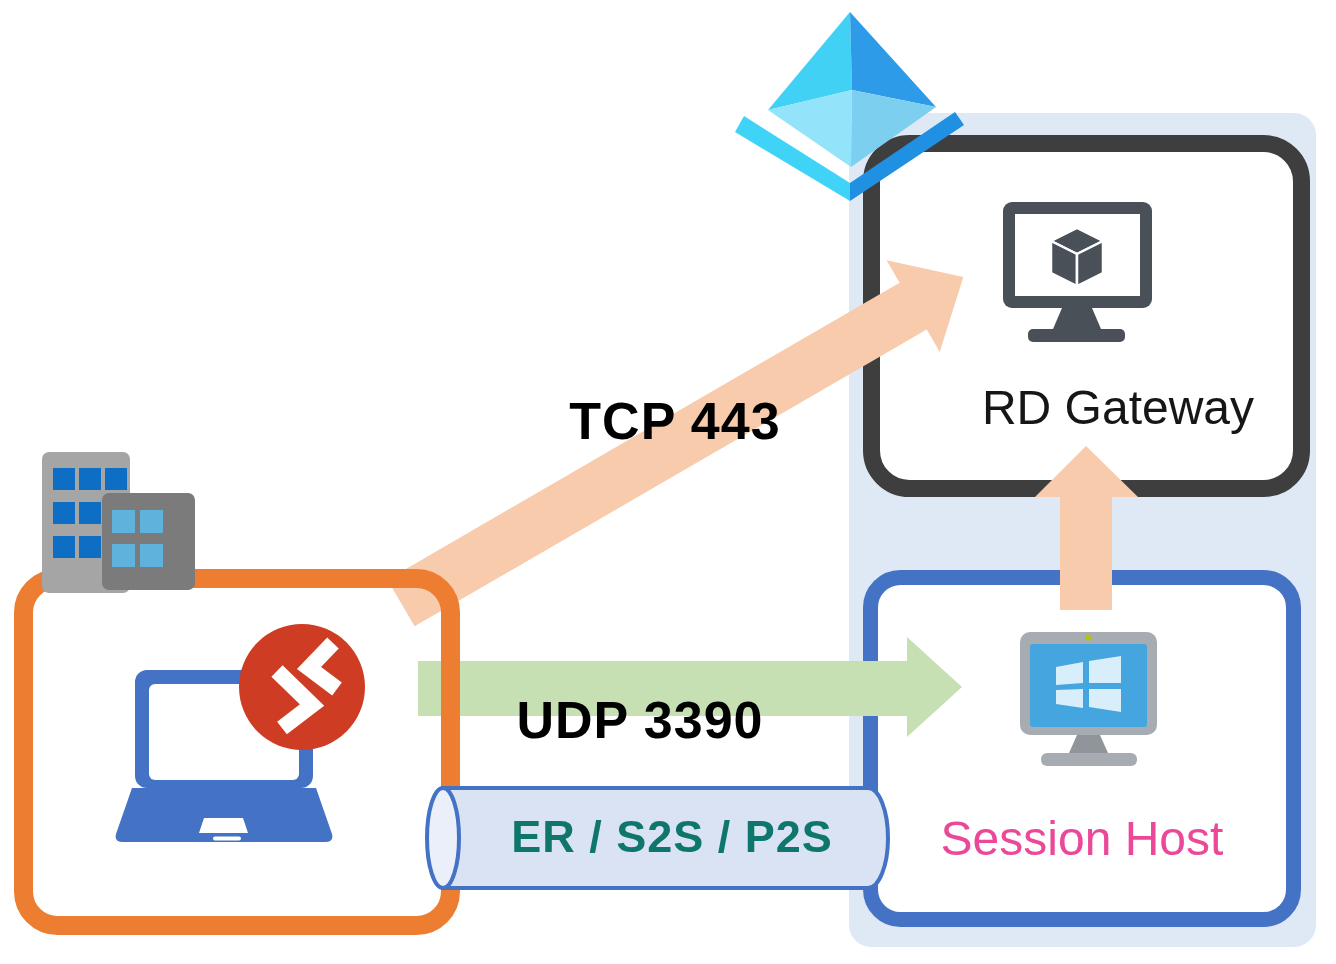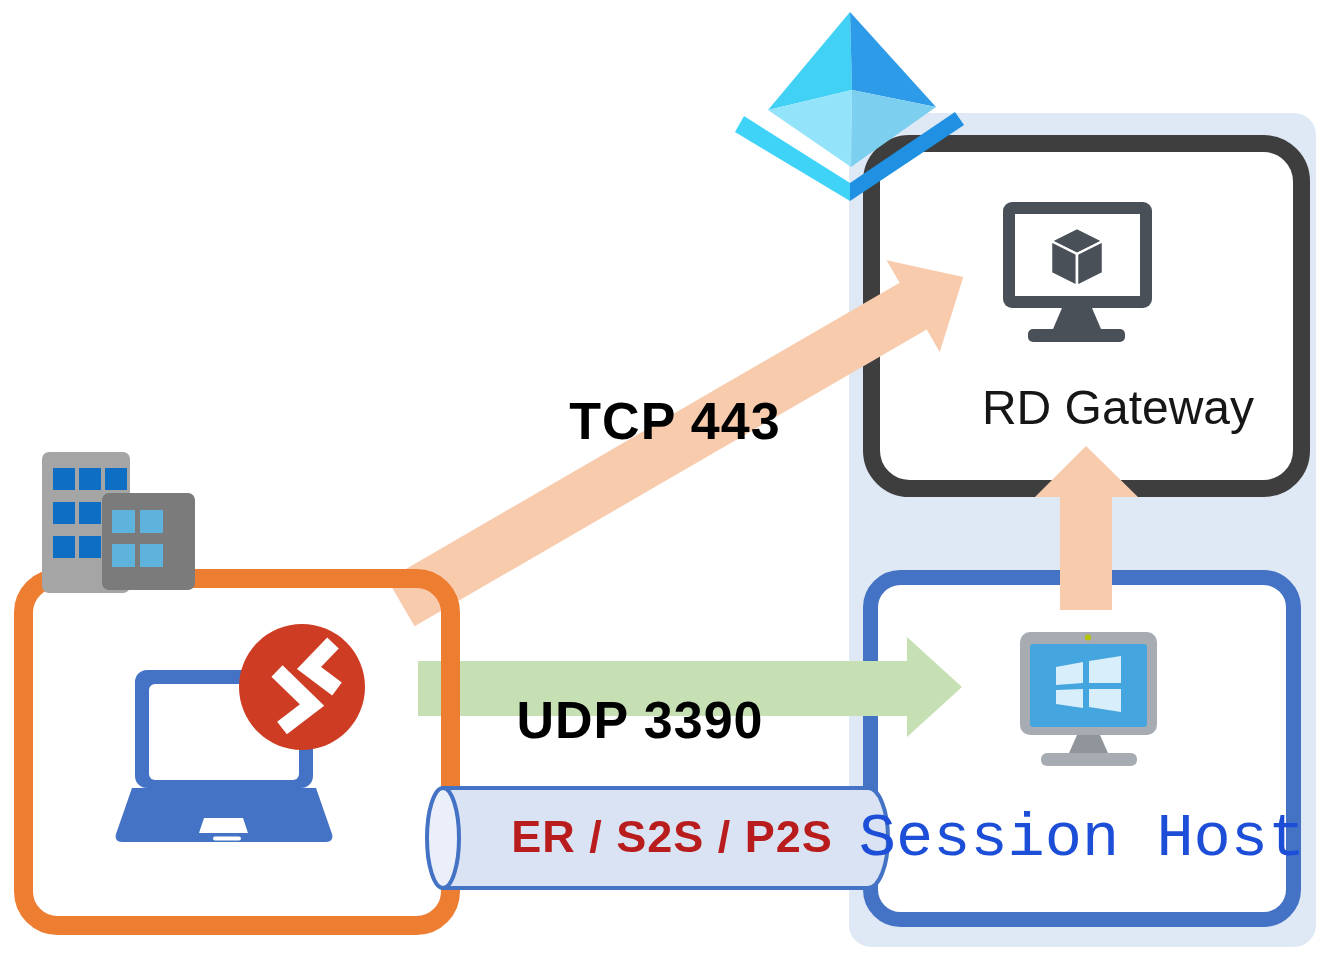--- a/index.html
+++ b/index.html
@@ -4,23 +4,23 @@
 <style>
   html,body{margin:0;padding:0;background:#fff;}
   #canvas{position:relative;width:1336px;height:964px;background:#fff;overflow:hidden;
           font-family:"Liberation Sans",sans-serif;}
   #canvas svg{position:absolute;left:0;top:0;}
   .lbl{position:absolute;transform:translate(-50%,-50%);white-space:nowrap;
        font-family:"Liberation Sans",sans-serif;}
   .port{font-size:52px;font-weight:bold;color:#000;letter-spacing:1px;}
   #tcp-label{left:675px;top:421px;}
   #udp-label{left:640px;top:692px;margin-top:28px;}
-  #tunnel-label{left:672px;top:837px;font-size:45px;font-weight:bold;color:#b91c1c;letter-spacing:1px;}
+  #tunnel-label{left:672px;top:837px;font-size:45px;font-weight:bold;color:#0f766e;letter-spacing:1px;}
   #rdgw-label{left:1118px;top:407px;font-size:48px;color:#161616;}
-  #shost-label{left:1082px;top:839px;font-size:62px;color:#1d4ed8;text-align:center;line-height:58px;font-family:Liberation Mono, monospace;}
+  #shost-label{left:1082px;top:839px;font-size:48px;color:#ec4899;text-align:center;line-height:58px;}
 </style>
 </head>
 <body>
 
 <div id="canvas">
 
 <svg width="1336" height="964" viewBox="0 0 1336 964">
 
   <rect x="849" y="113" width="467" height="834" rx="22" fill="#DFE9F5"></rect>
 

